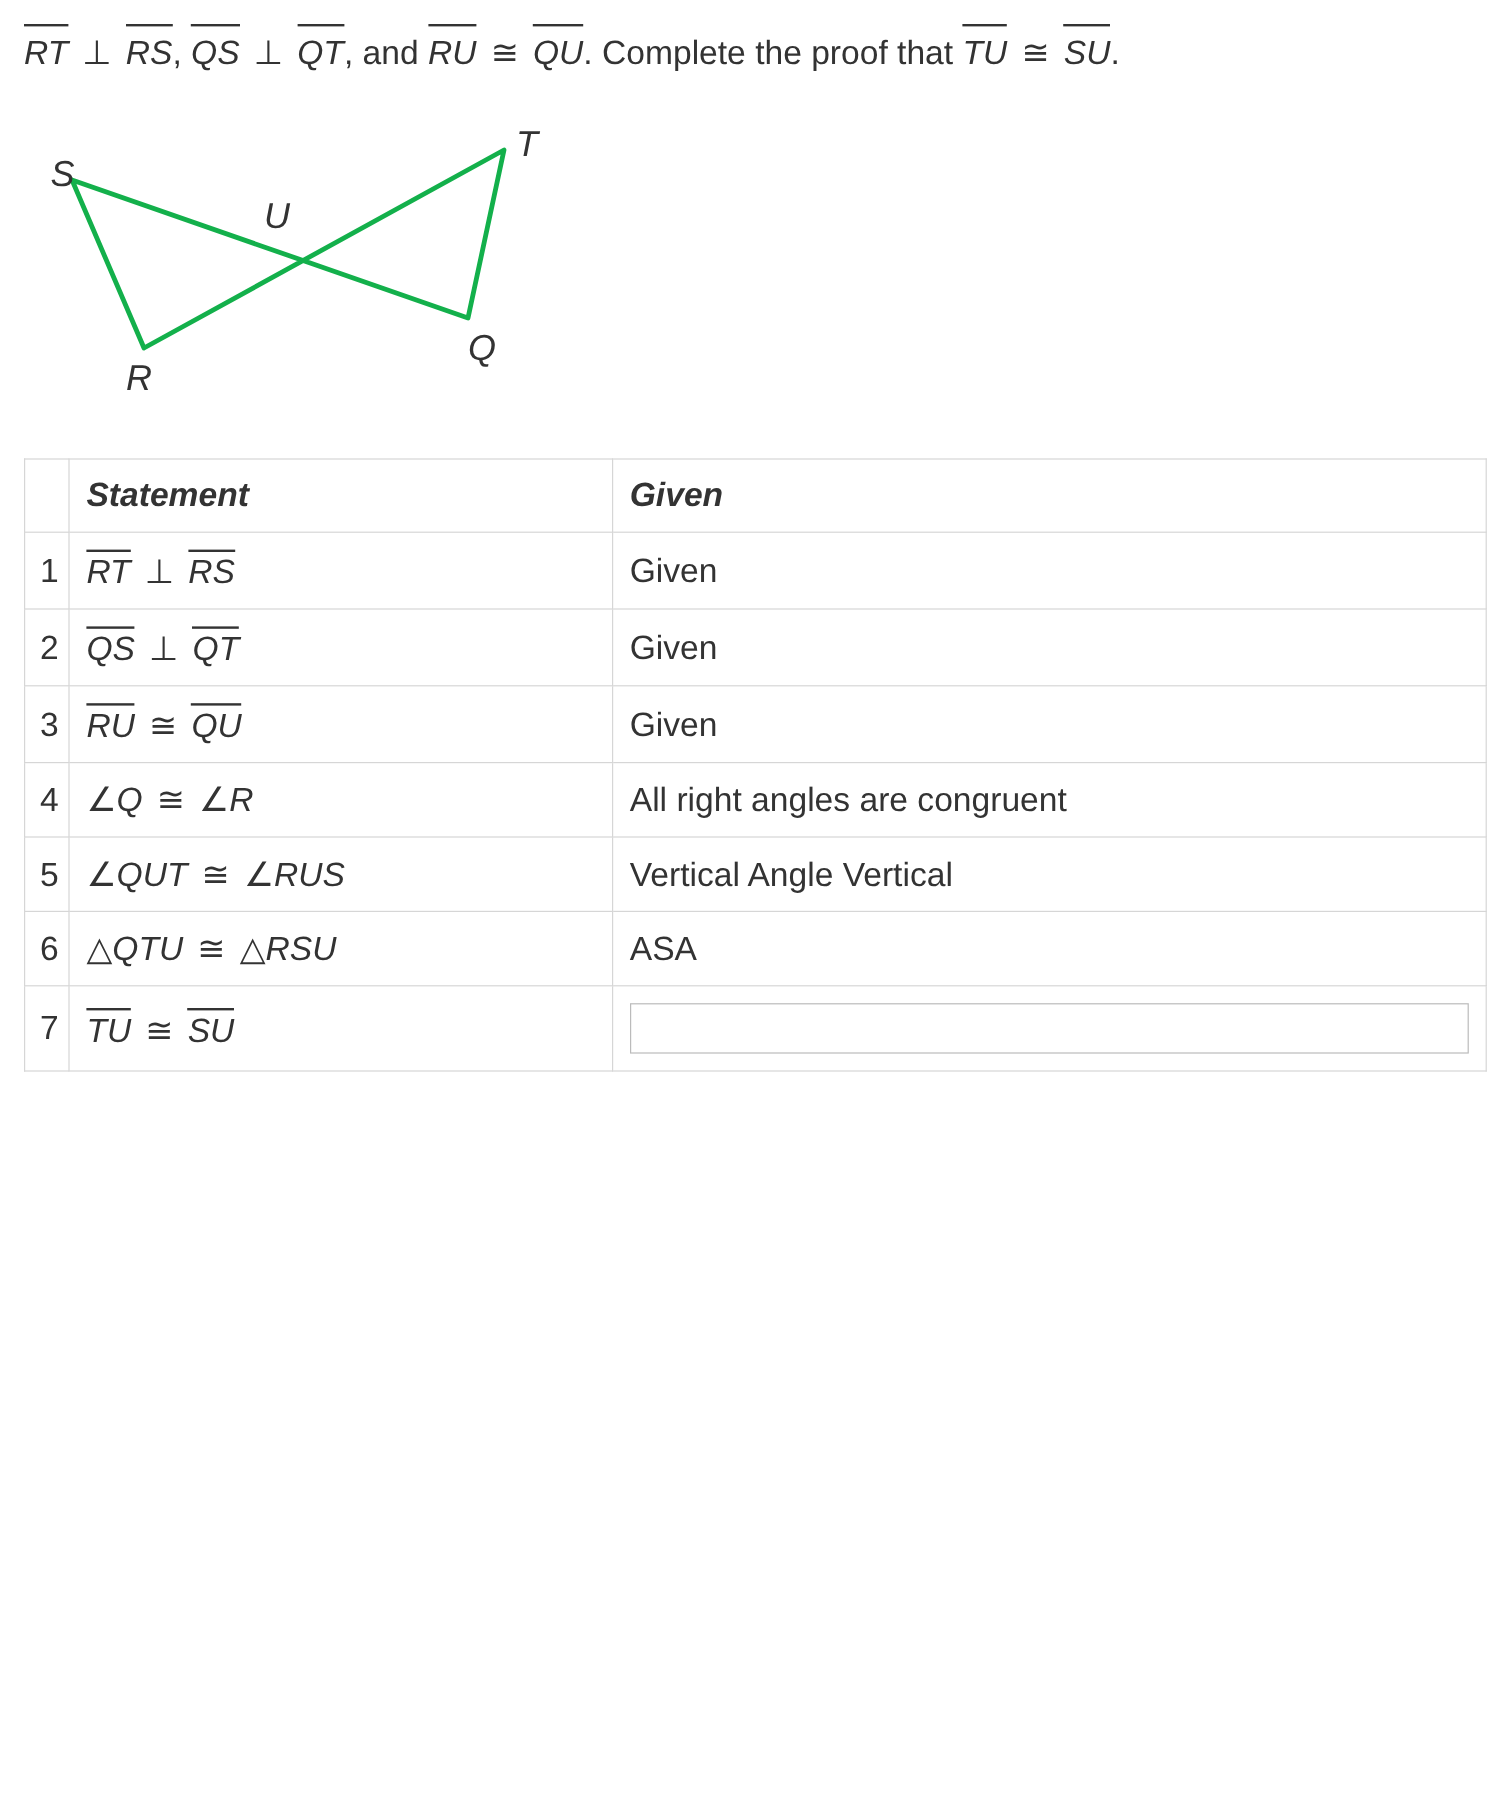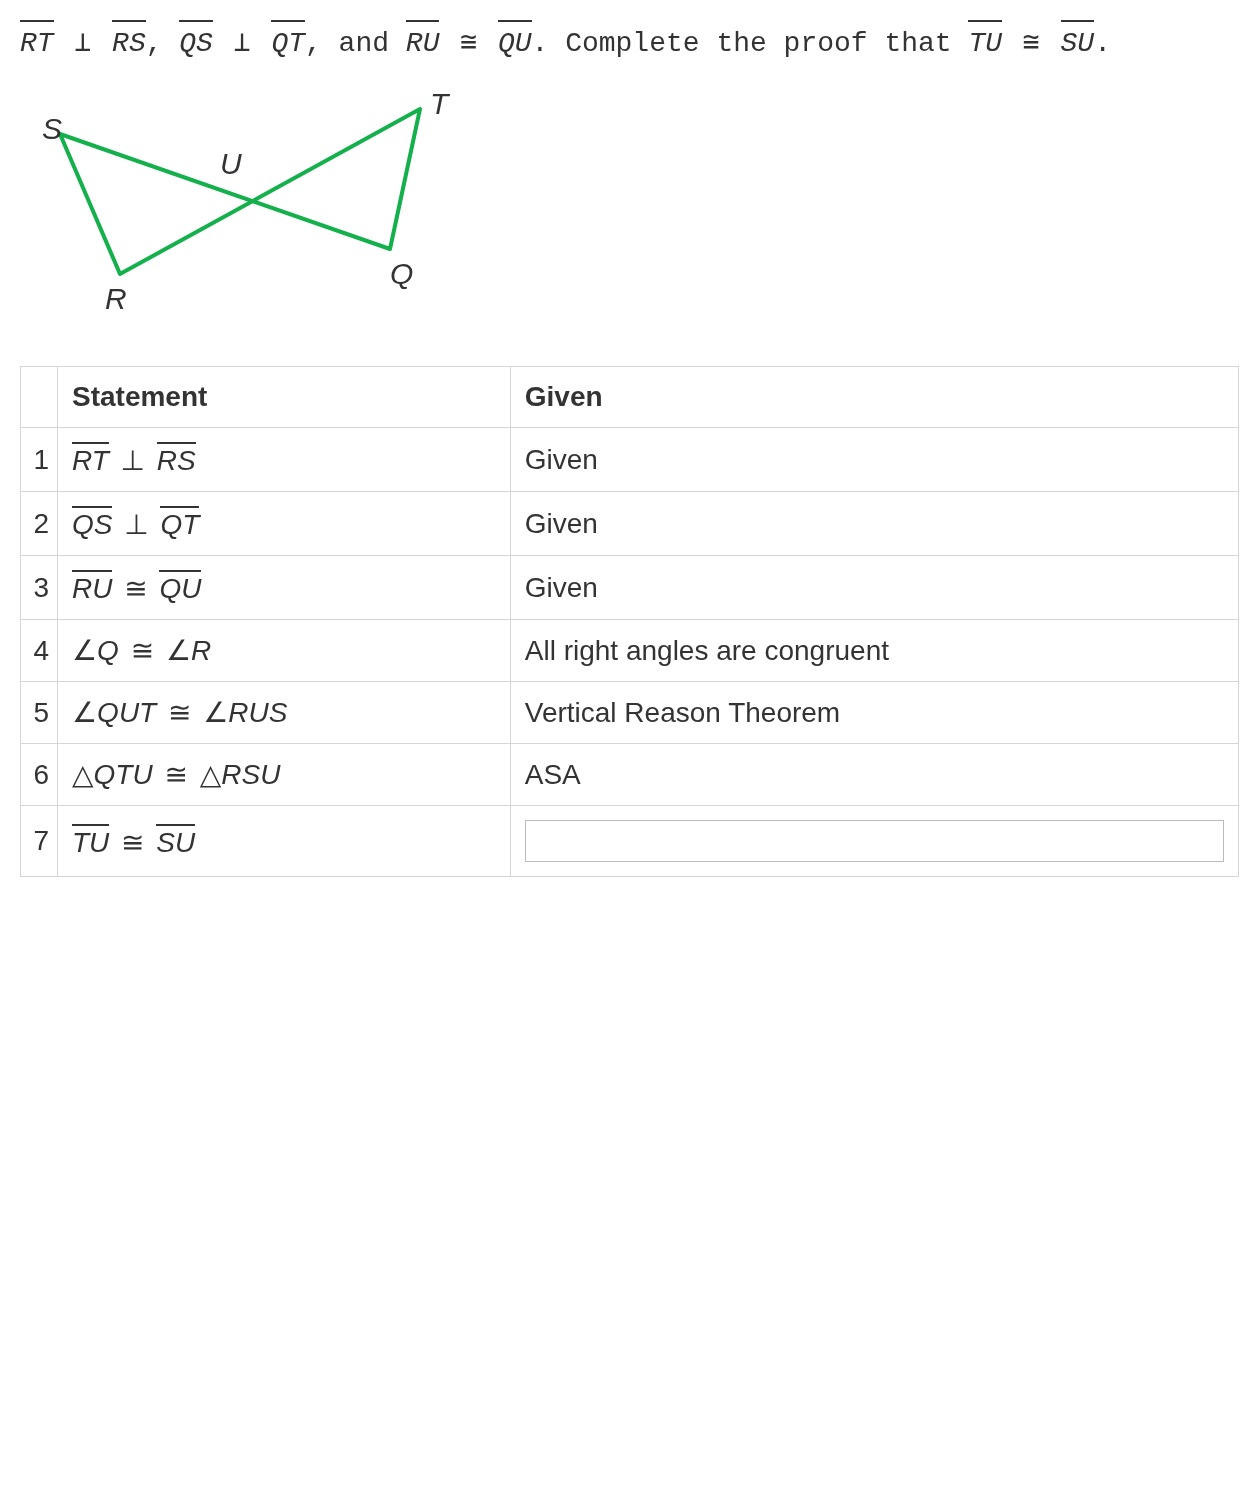--- a/index.html
+++ b/index.html
@@ -5,22 +5,21 @@
   body {
     font-family: Verdana, Geneva, sans-serif;
     font-size: 28px;
     color: #333;
     margin: 0;
     padding: 20px 20px 40px 20px;
     background: #fff;
   }
   .prompt {
     line-height: 1.5;
-    margin-bottom: 14px;
-    font-family: Liberation Mono, monospace;
+    margin-bottom: 30px;
   }
   .seg {
     position: relative;
     display: inline-block;
     font-style: italic;
     padding-top: 3px;
   }
   .seg::before {
     content: "";
     position: absolute;
@@ -57,20 +56,21 @@
   table.proof th, table.proof td {
     border: 1px solid #d6d6d6;
     padding: 14px 14px;
     text-align: left;
     vertical-align: middle;
     background: #fff;
   }
   table.proof th {
     font-weight: bold;
     background: #fff;
+    font-style: italic;
   }
   table.proof td.numcell {
     text-align: right;
     width: 20px;
     padding-left: 8px;
     padding-right: 8px;
     color: #333;
   }
   table.proof th.numhead {
     width: 20px;
@@ -155,21 +155,21 @@
         <td>Given</td>
       </tr>
       <tr>
         <td class="numcell">4</td>
         <td class="stmt"><span class="ang">∠</span><span class="ital">Q</span> <span class="cong">≅</span> <span class="ang">∠</span><span class="ital">R</span></td>
         <td>All right angles are congruent</td>
       </tr>
       <tr>
         <td class="numcell">5</td>
         <td class="stmt"><span class="ang">∠</span><span class="ital">QUT</span> <span class="cong">≅</span> <span class="ang">∠</span><span class="ital">RUS</span></td>
-        <td>Vertical Reason Theorem</td>
+        <td>Vertical Angle Vertical</td>
       </tr>
       <tr>
         <td class="numcell">6</td>
         <td class="stmt"><span class="tri">△</span><span class="ital">QTU</span> <span class="cong">≅</span> <span class="tri">△</span><span class="ital">RSU</span></td>
         <td>ASA</td>
       </tr>
       <tr>
         <td class="numcell">7</td>
         <td class="stmt"><span class="seg">TU</span> <span class="cong">≅</span> <span class="seg">SU</span></td>
         <td><input type="text" class="reason-input" style=""></td>

